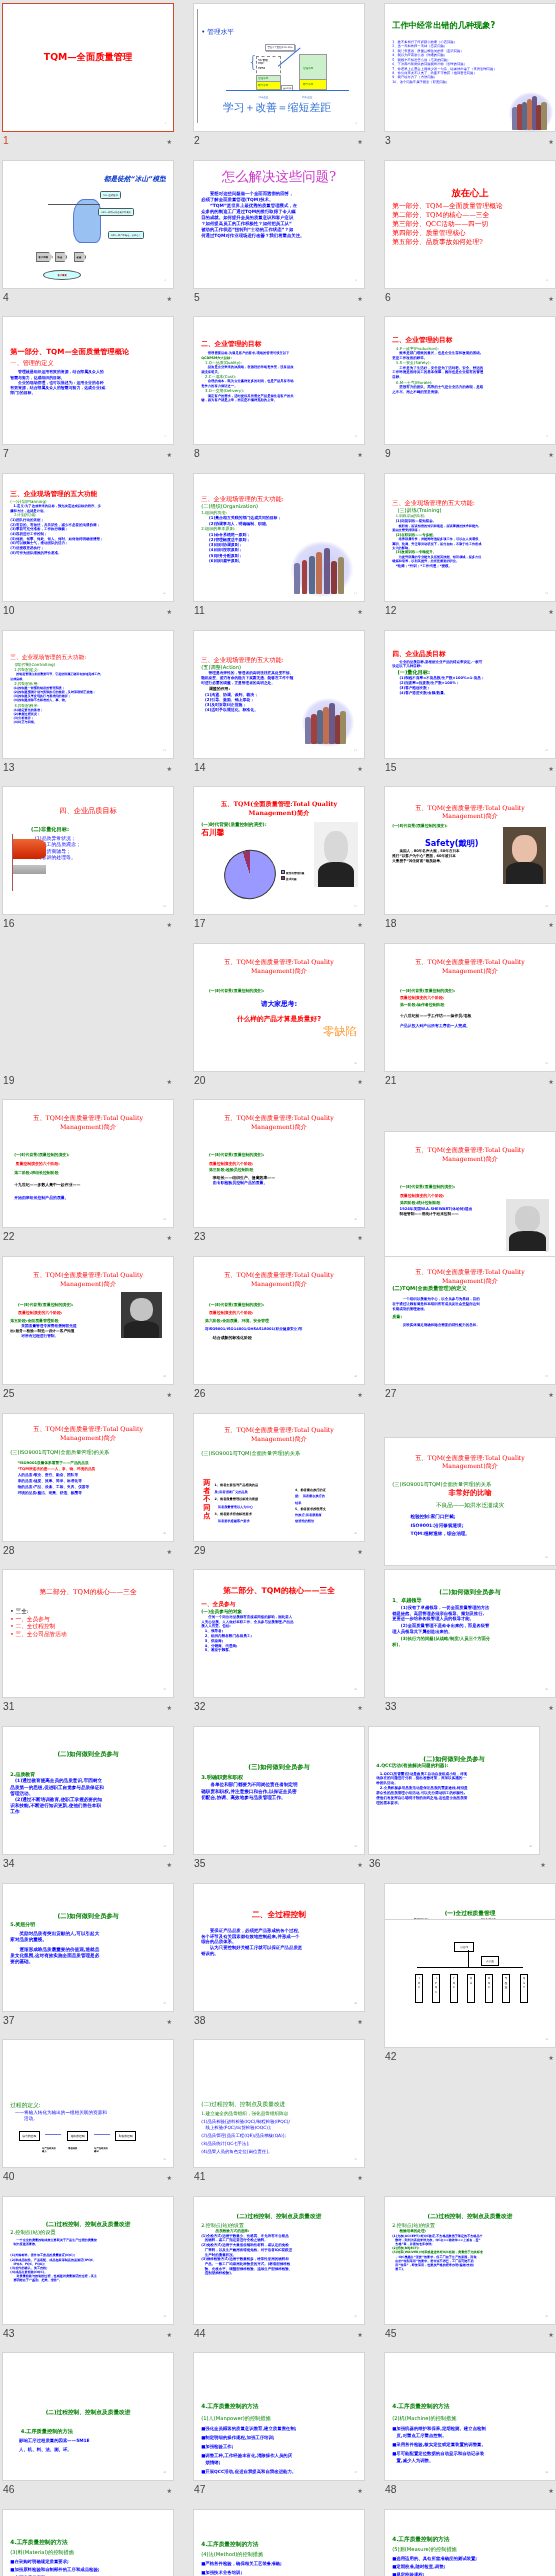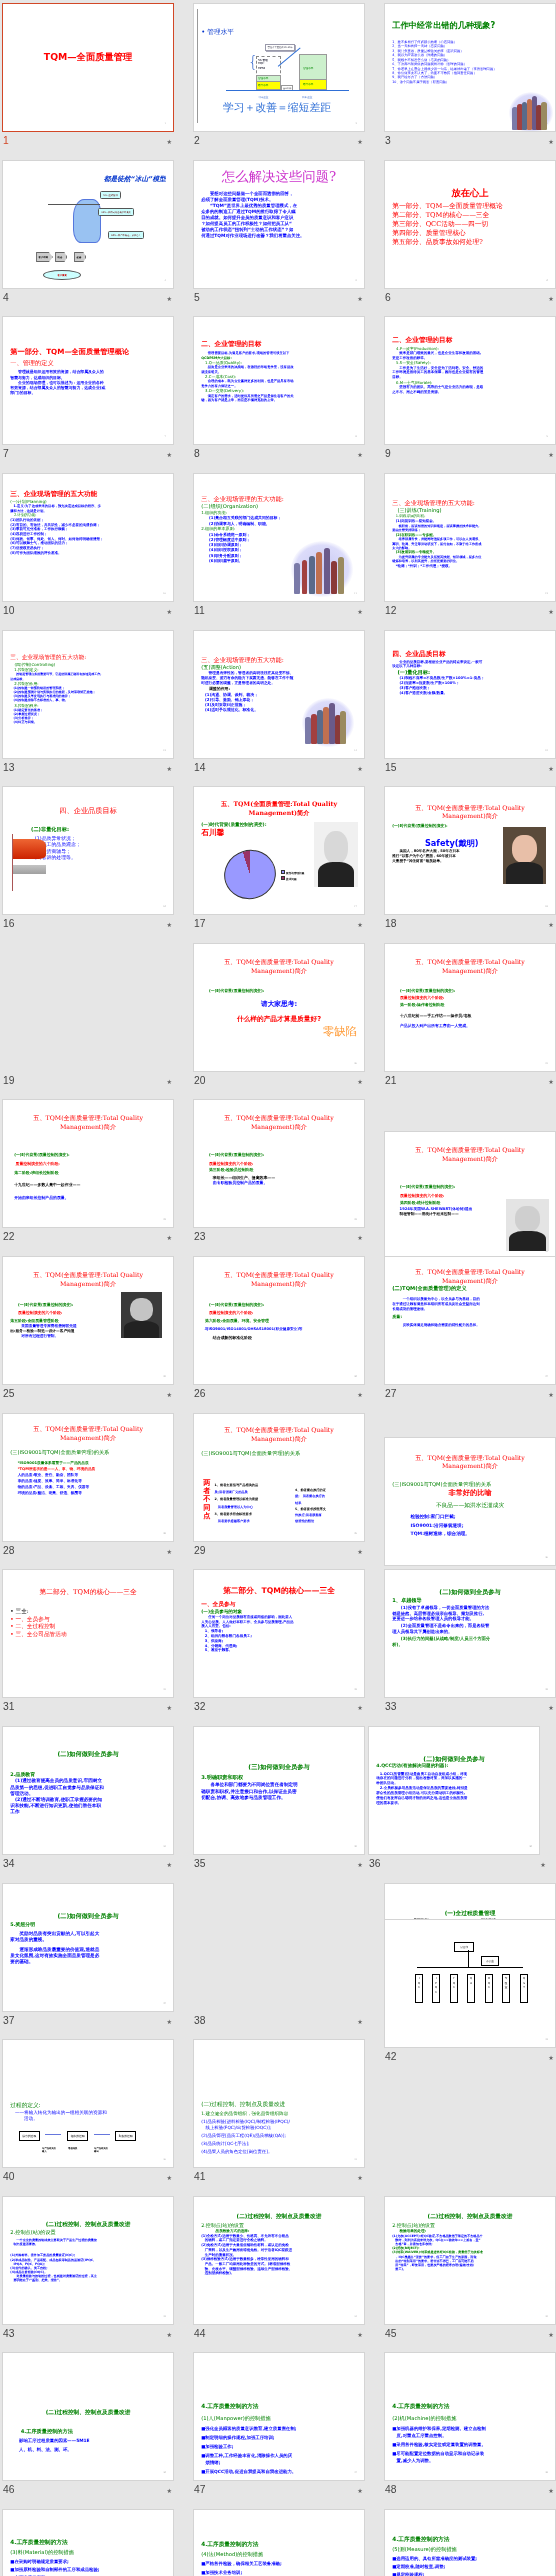--- a/index.html
+++ b/index.html
@@ -720,20 +720,31 @@
           <div class="ln b" style="font-size: 4.6px; font-weight: bold;">　　逐渐形成唯品质最重要的价值观,造就品</div>
           <div class="ln b" style="font-size: 4.6px; font-weight: bold;">质文化氛围,这对有效实施全面品质管理是必</div>
           <div class="ln b" style="font-size: 4.6px; font-weight: bold;">要的基础。</div>
         </div>
         <div class="pno">37</div>
       </div>
       <div class="num">37</div>
       <div class="star">★</div>
     </div>
     <div class="cell" style="left: 193px; top: 1883px;">
+      <div class="slide">
+        <div class="content" style="padding-top: 26px;">
+          <div class="ln r" style="font-size: 7.7px; text-align: center; font-weight: bold; margin-bottom: 7.2px;">二、全过程控制</div>
+          <div class="ln b" style="font-size: 4.4px; font-weight: bold;">　　要保证产品品质，必须把产品形成的各个过程、</div>
+          <div class="ln b" style="font-size: 4.4px; font-weight: bold;">各个环节及有关因素都有效地控制起来,并形成一个</div>
+          <div class="ln b" style="font-size: 4.4px; font-weight: bold;">综合的品质体系。</div>
+          <div class="ln b" style="font-size: 4.4px; font-weight: bold;">　　认为只要控制好关键工序就可以保证产品品质是</div>
+          <div class="ln b" style="font-size: 4.4px; font-weight: bold;">错误的。</div>
+        </div>
+        <div class="pno">38</div>
+      </div>
       <div class="num">38</div>
       <div class="star">★</div>
     </div>
     <div class="cell" style="left: 384px; top: 1883px;">
       <div class="slide">
         <div class="content" style="padding-top: 26px;">
           <div class="ln g" style="font-size: 5.7px; text-align: center; font-weight: bold;">(一)全过程质量管理</div>
         </div>
         <div class="pno">39</div>
         <div style="position: absolute; left: 61px; top: 36px; width: 54px; height: 54px; border: 0.5px solid rgb(51, 51, 51); border-radius: 50%;"></div>

